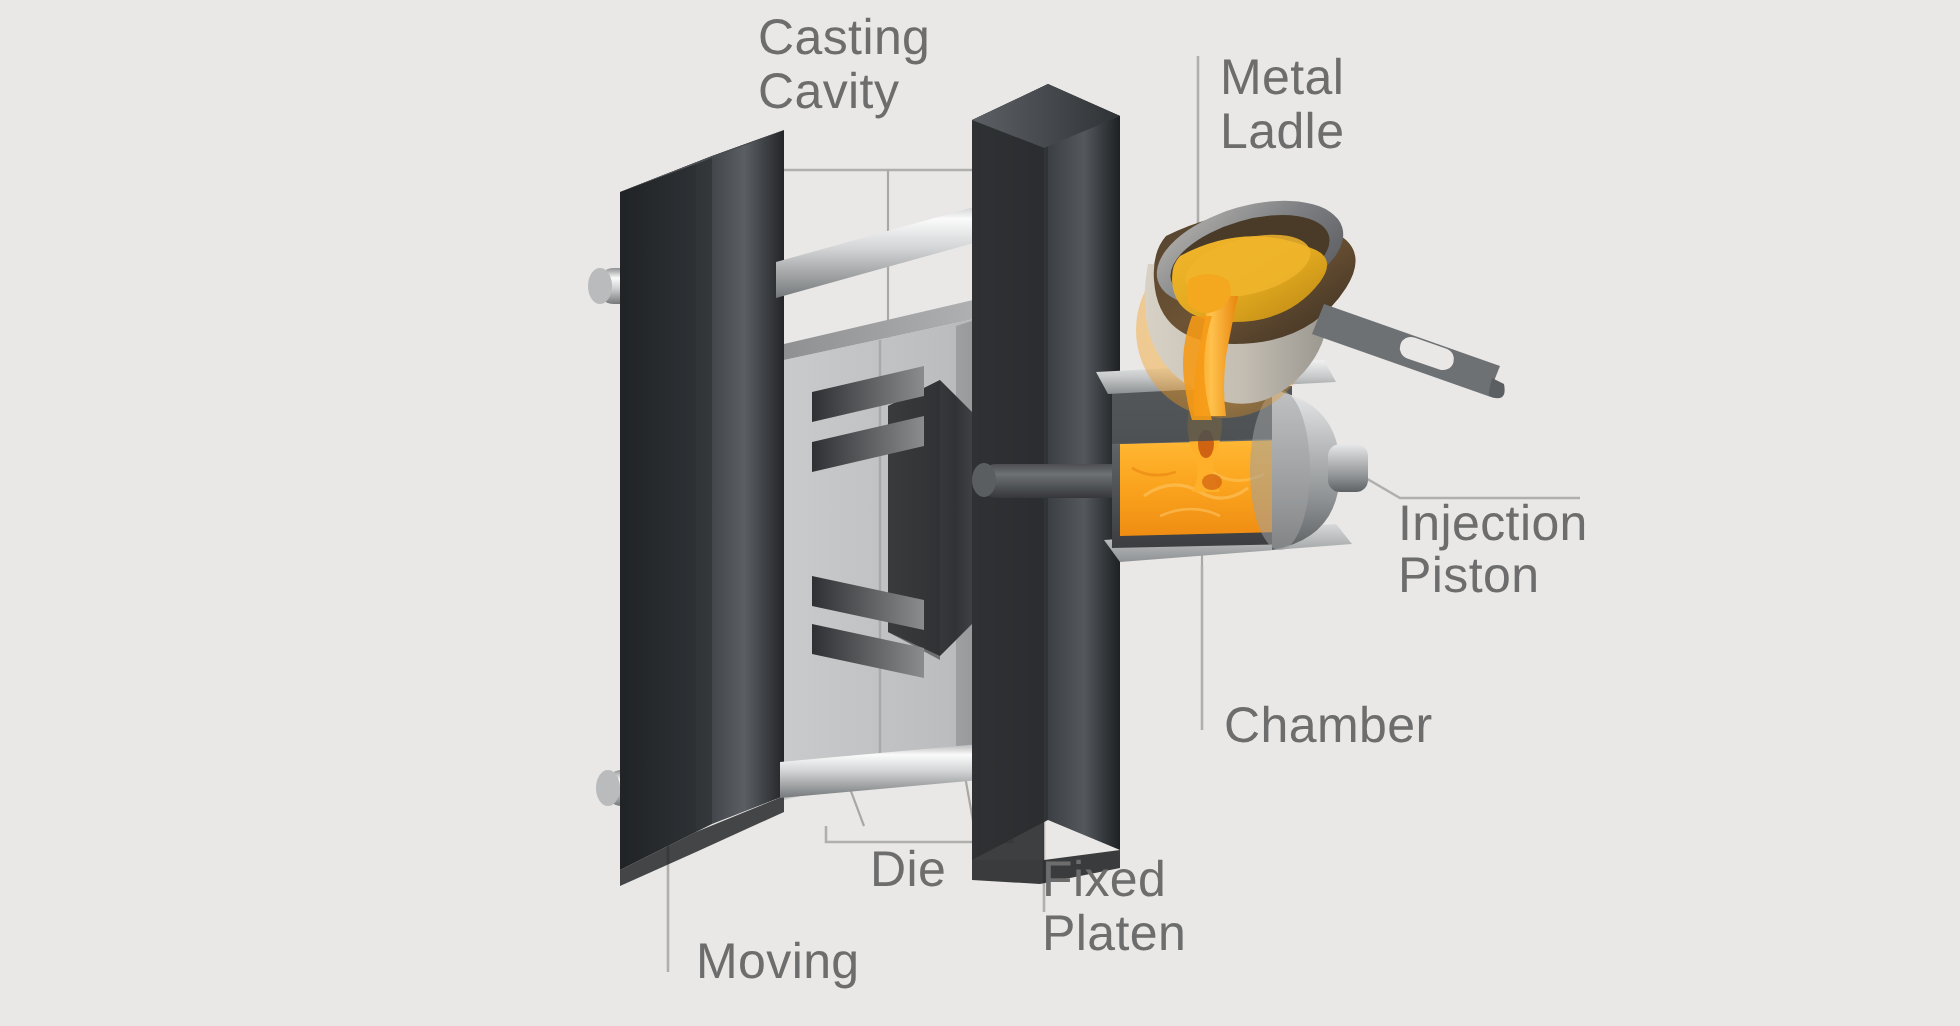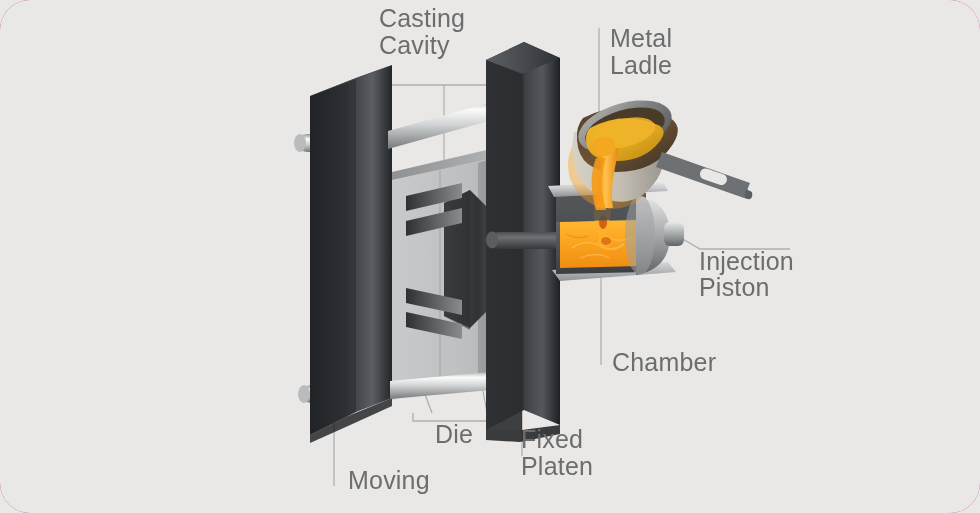--- a/index.html
+++ b/index.html
@@ -7,21 +7,20 @@
     padding: 0;
     background: #e9e8e6;
   }
   #stage {
     position: relative;
     width: 980px;
     height: 513px;
     background: #be185d;
     overflow: hidden;
     font-family: "Liberation Sans", sans-serif;
-    border-radius: 30px;
   }
   #diagram {
     position: absolute;
     top: 0;
     left: 0;
     width: 980px;
     height: 513px;
     display: block;
   }
   .lbl {

